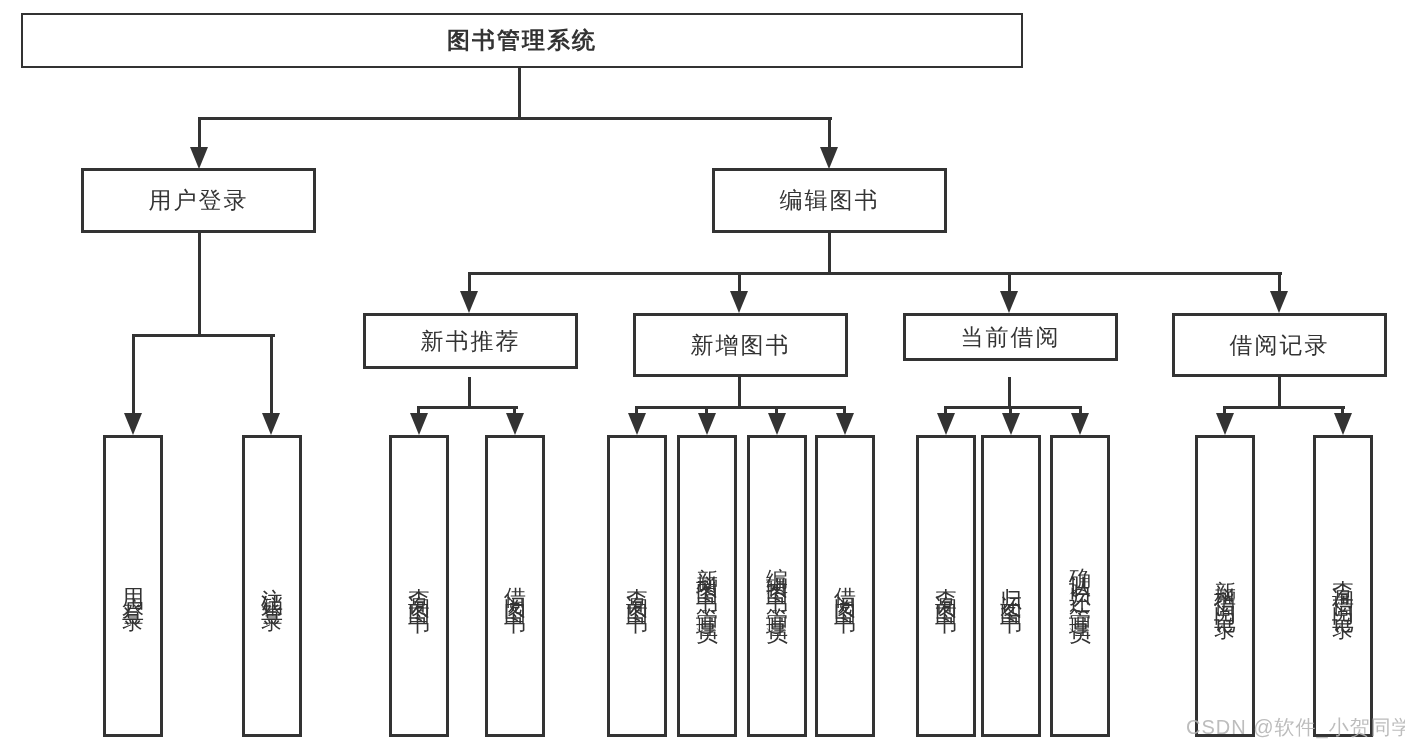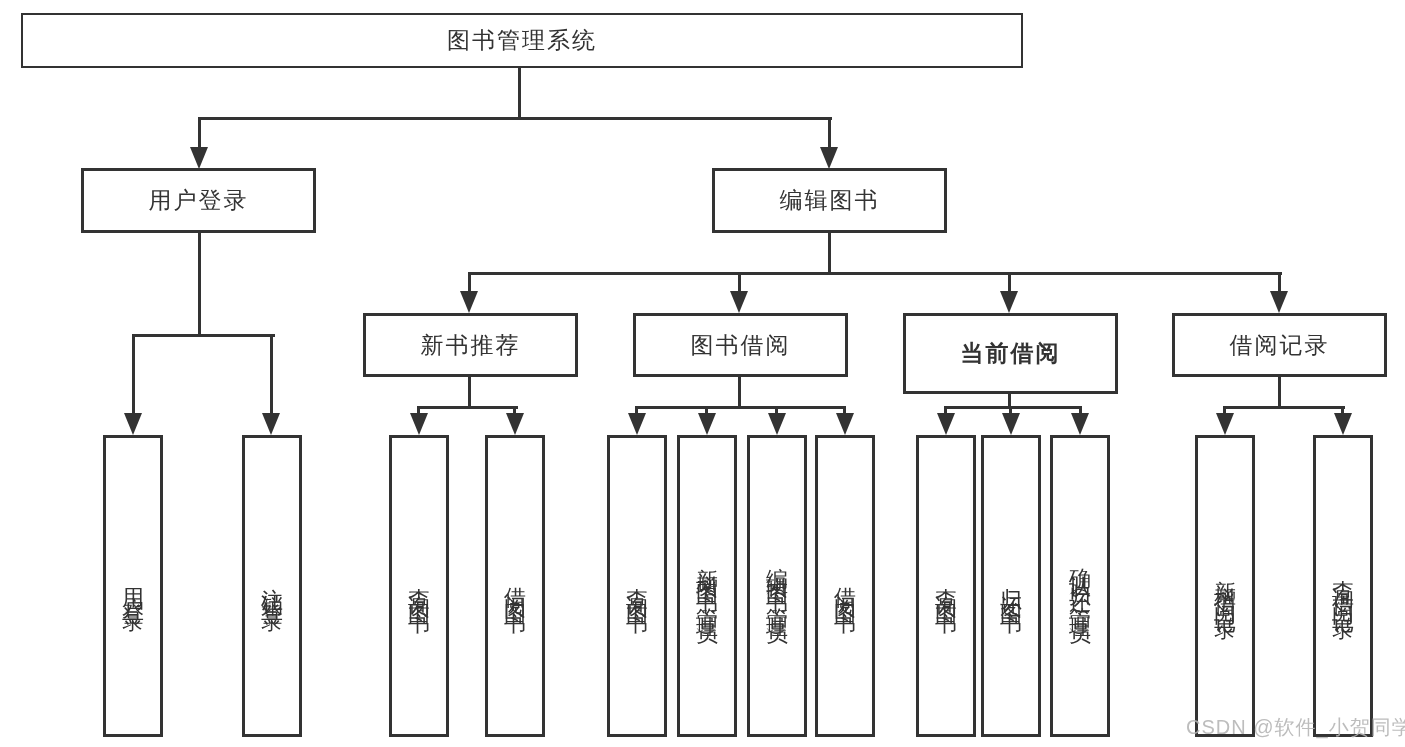--- a/index.html
+++ b/index.html
@@ -55,41 +55,41 @@
     letter-spacing: 1px;
     z-index: 10;
     white-space: nowrap;
   }
 </style>
 </head>
 <body>
 
 <div id="canvas">
 
-  <div class="box root-box" style="left:21px; top:13px; width:1002px; height:55px;">
+  <div class="box root-box" style="left:21px; top:13px; width:1002px; height:55px;font-weight:bold;">
     <span>图书管理系统</span>
   </div>
 
   <div class="box h-box" style="left:81px; top:168px; width:235px; height:65px;">
     <span>用户登录</span>
   </div>
 
   <div class="box h-box" style="left:712px; top:168px; width:235px; height:65px;">
     <span>编辑图书</span>
   </div>
 
-  <div class="box h-box" style="left:363px; top:313px; width:215px; height:64px;">
+  <div class="box h-box" style="left:363px; top:313px; width:215px; height:56px;">
     <span>新书推荐</span>
   </div>
 
   <div class="box h-box" style="left:633px; top:313px; width:215px; height:64px;">
-    <span>图书借阅</span>
-  </div>
-
-  <div class="box h-box" style="left:903px; top:313px; width:215px; height:81px;font-weight:bold;">
+    <span>新增图书</span>
+  </div>
+
+  <div class="box h-box" style="left:903px; top:313px; width:215px; height:48px;">
     <span>当前借阅</span>
   </div>
 
   <div class="box h-box" style="left:1172px; top:313px; width:215px; height:64px;">
     <span>借阅记录</span>
   </div>
 
   <div class="box v-box" style="left:103px; top:435px; width:60px; height:302px;">
     <span class="vtext">用户登录</span>
   </div>

